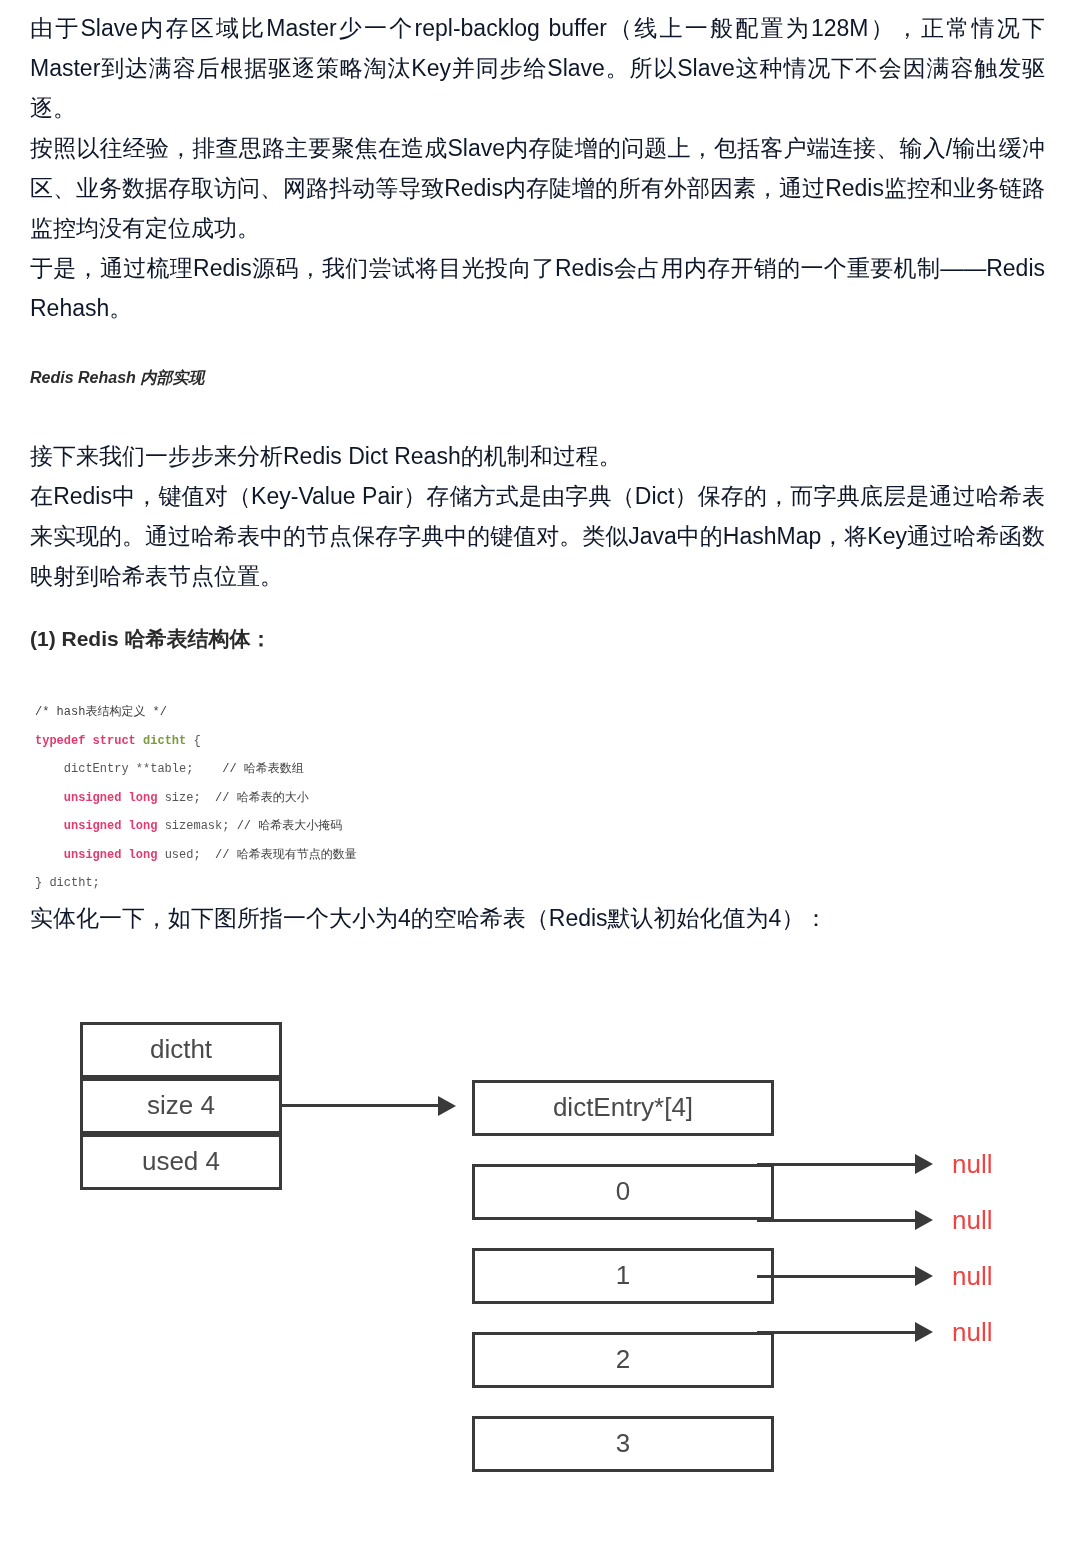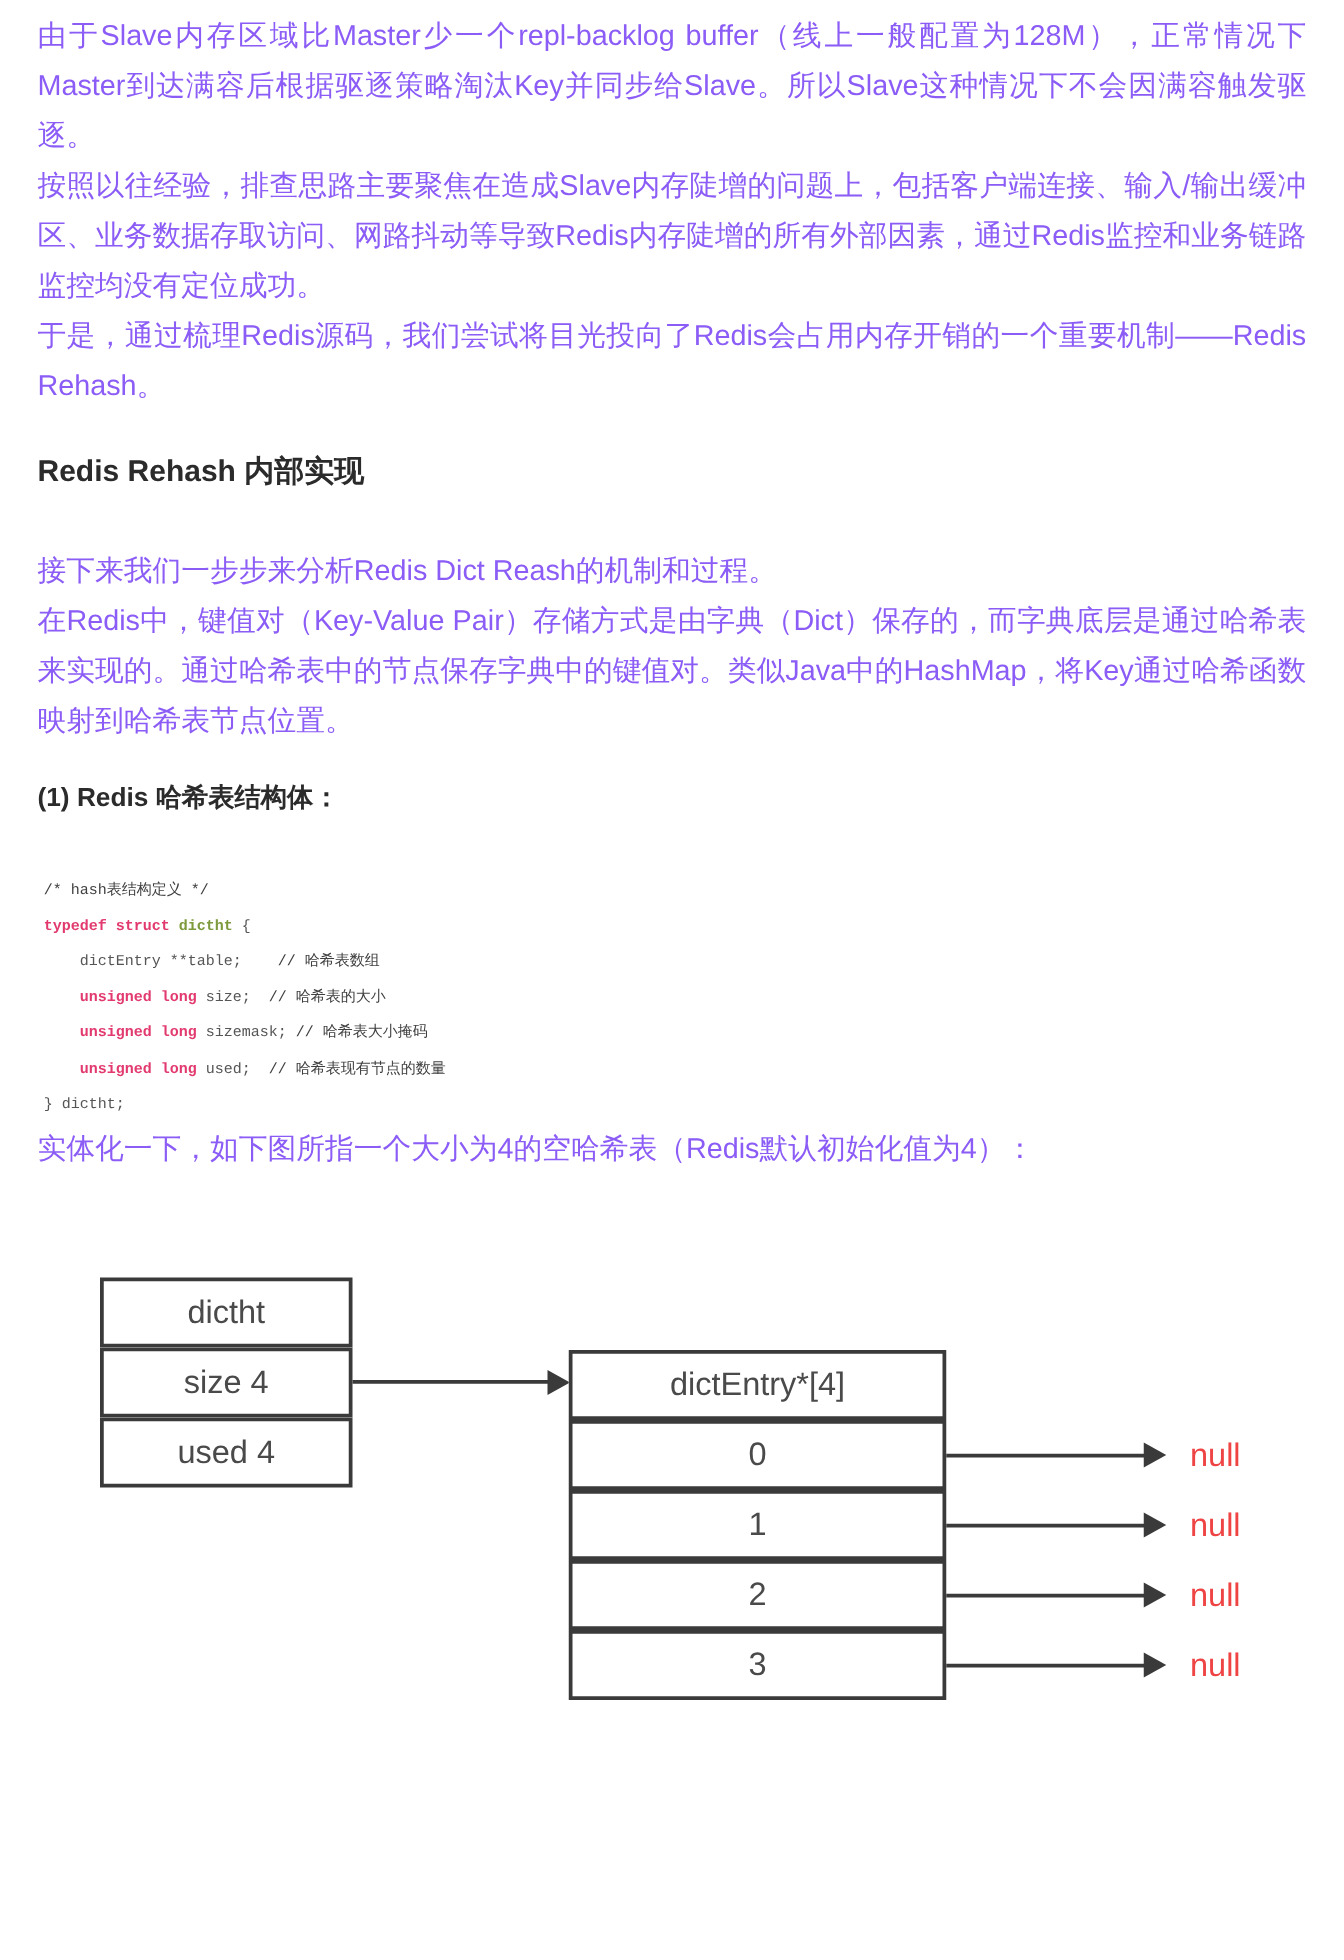--- a/index.html
+++ b/index.html
@@ -11,31 +11,32 @@
     color: #3c3c3c;
     overflow: hidden;
   }
   .content { padding: 8px 30px 0 30px; }
 
   p.body-text {
     font-size: 23px;
     line-height: 40px;
     margin: 0;
     text-align: justify;
-    color: #8b5cf6;
+    color: #0f172a;
   }
   .p1 { margin-bottom: 30px; }
   .p2 { margin-bottom: 26px; }
   .p3 { margin-bottom: 0; }
   h2.sec-heading {
-    font-size: 24px;
+    font-size: 16px;
     line-height: 28px;
     font-weight: 700;
     color: #2b2b2b;
     margin: 36px 0 44px 0;
+    font-style: italic;
   }
   .p4 { margin-bottom: 28px; }
   .p5 { margin-bottom: 0; }
   h3.sub-heading {
     font-size: 21px;
     line-height: 26px;
     font-weight: 700;
     color: #2b2b2b;
     margin: 30px 0 46px 0;
   }
@@ -62,21 +63,21 @@
     box-sizing: border-box;
     height: 56px;
     border: 3px solid #3a3a3a;
     background: #ffffff;
     display: flex;
     align-items: center;
     justify-content: center;
     margin-top: 0;
   }
   .tbl-left  { left: 50px;  top: 0;    width: 202px; }
-  .tbl-right { left: 425px; top: 58px; width: 302px; }
+  .tbl-right { left: 442px; top: 58px; width: 302px; gap: 28px; }
 
   .hline { position: absolute; height: 3px; background: #3a3a3a; }
   .ahead {
     position: absolute;
     width: 0; height: 0;
     border-left: 18px solid #3a3a3a;
     border-top: 10px solid transparent;
     border-bottom: 10px solid transparent;
   }
   .null-text {

